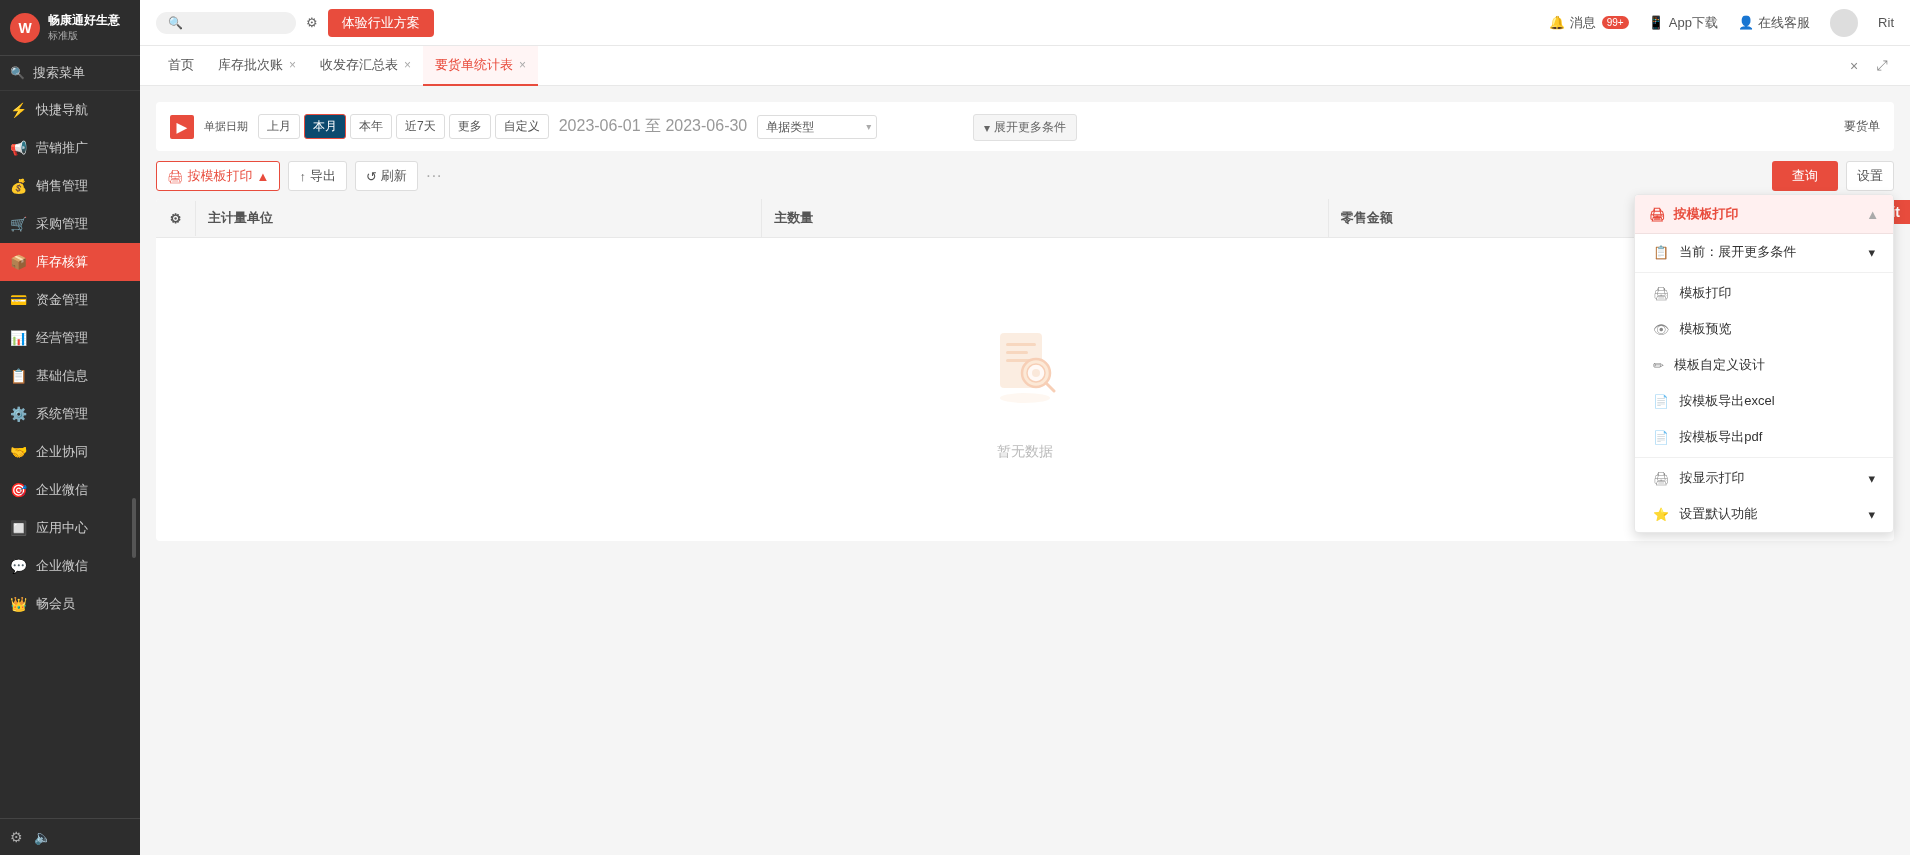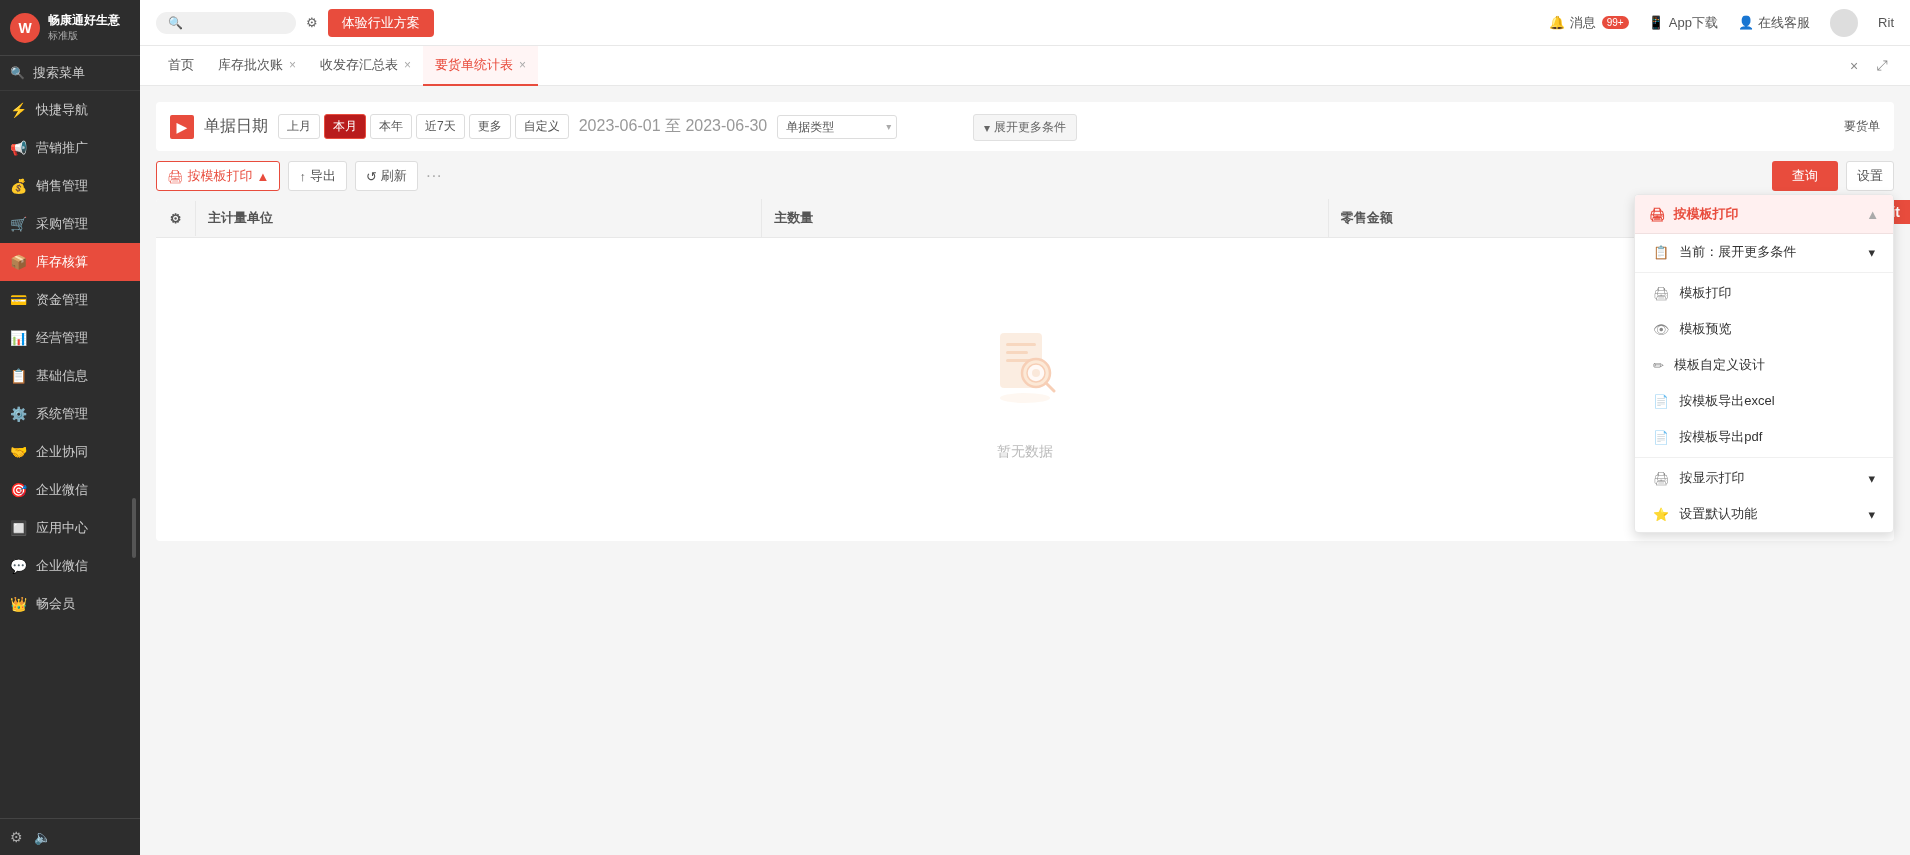--- a/index.html
+++ b/index.html
@@ -172,32 +172,32 @@
       width: 24px;
       height: 24px;
       border-radius: 2px;
       cursor: pointer;
       font-size: 14px;
       display: flex;
       align-items: center;
       justify-content: center;
       flex-shrink: 0;
     }
-    .filter-label { color: #555; font-size: 16px; }
+    .filter-label { color: #555; font-size: 11px; }
     .date-btns { display: flex; align-items: flex-start; gap: 4px; }
     .date-btn {
       padding: 3px 8px;
       border: 1px solid #ddd;
       border-radius: 3px;
       background: #fff;
       font-size: 12px;
       cursor: pointer;
       color: #555;
     }
-    .date-btn.active { background: #b91c1c; color: #fff; border-color: #e84c3d; }
+    .date-btn.active { background: #0c4a6e; color: #fff; border-color: #e84c3d; }
     .date-range { font-size: 16px; color: #999; }
 
     .filter-select {
       border: 1px solid #ddd;
       border-radius: 3px;
       padding: 4px 24px 4px 8px;
       font-size: 12px;
       color: #555;
       background: #fff;
       appearance: none;

